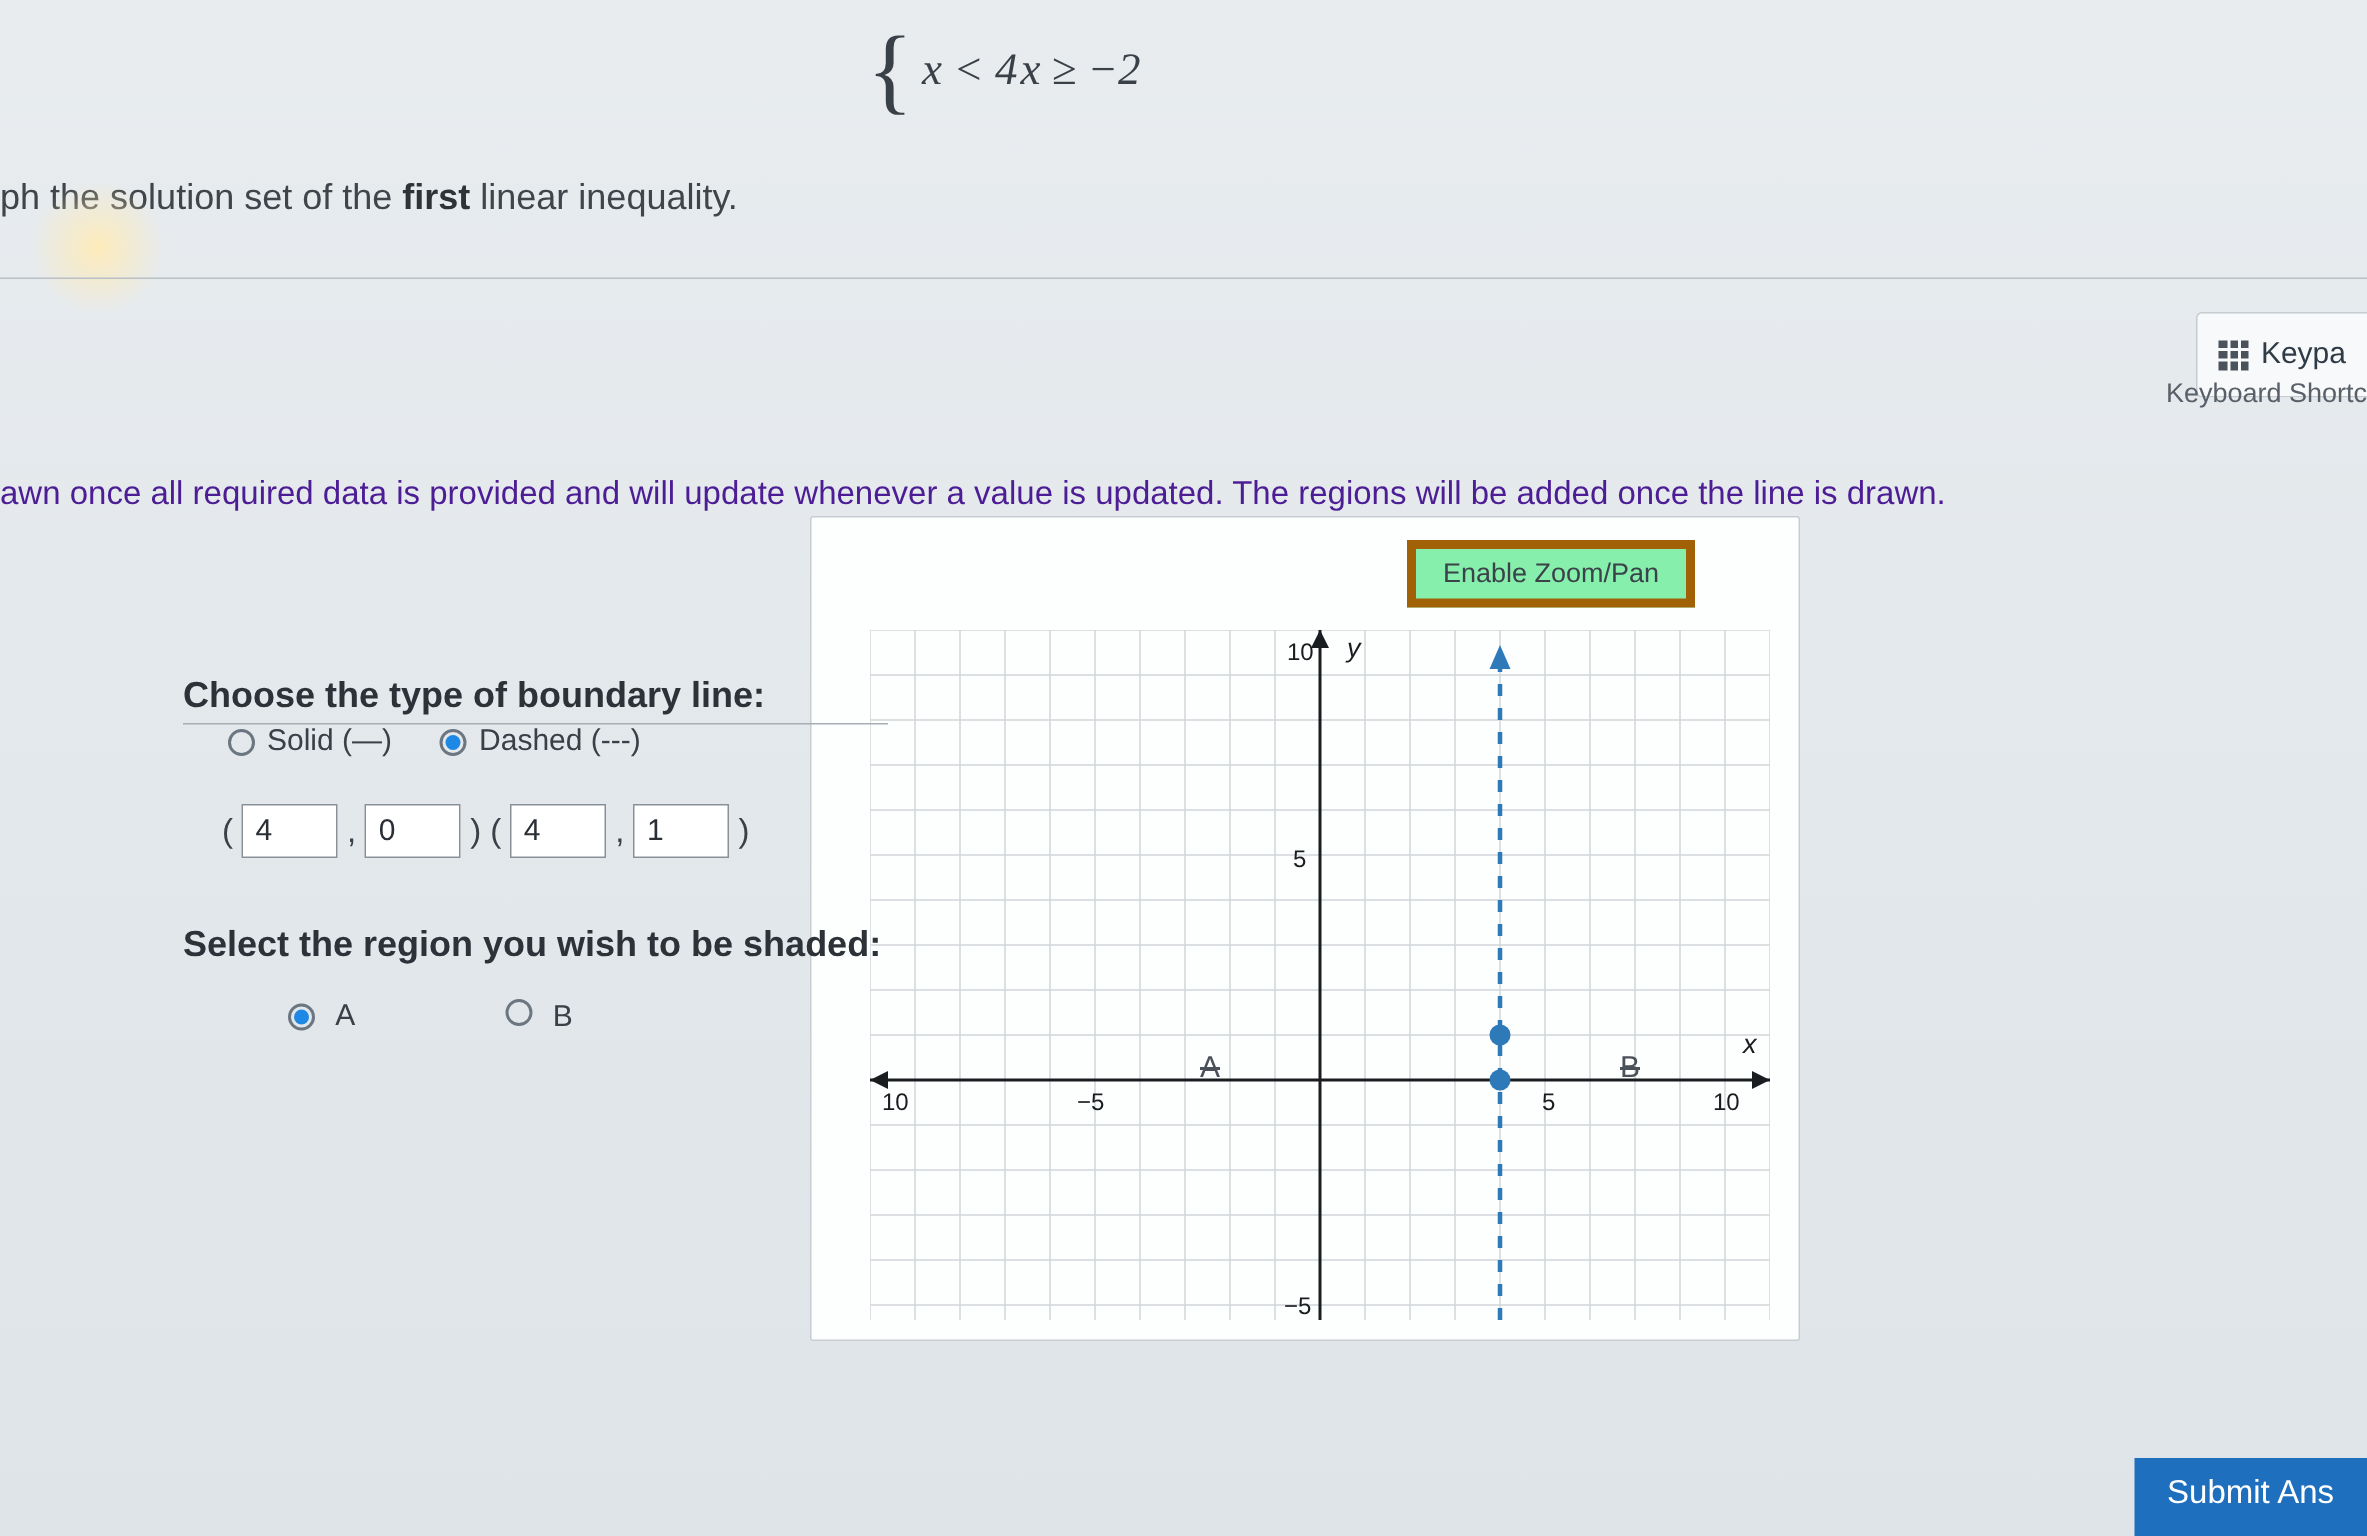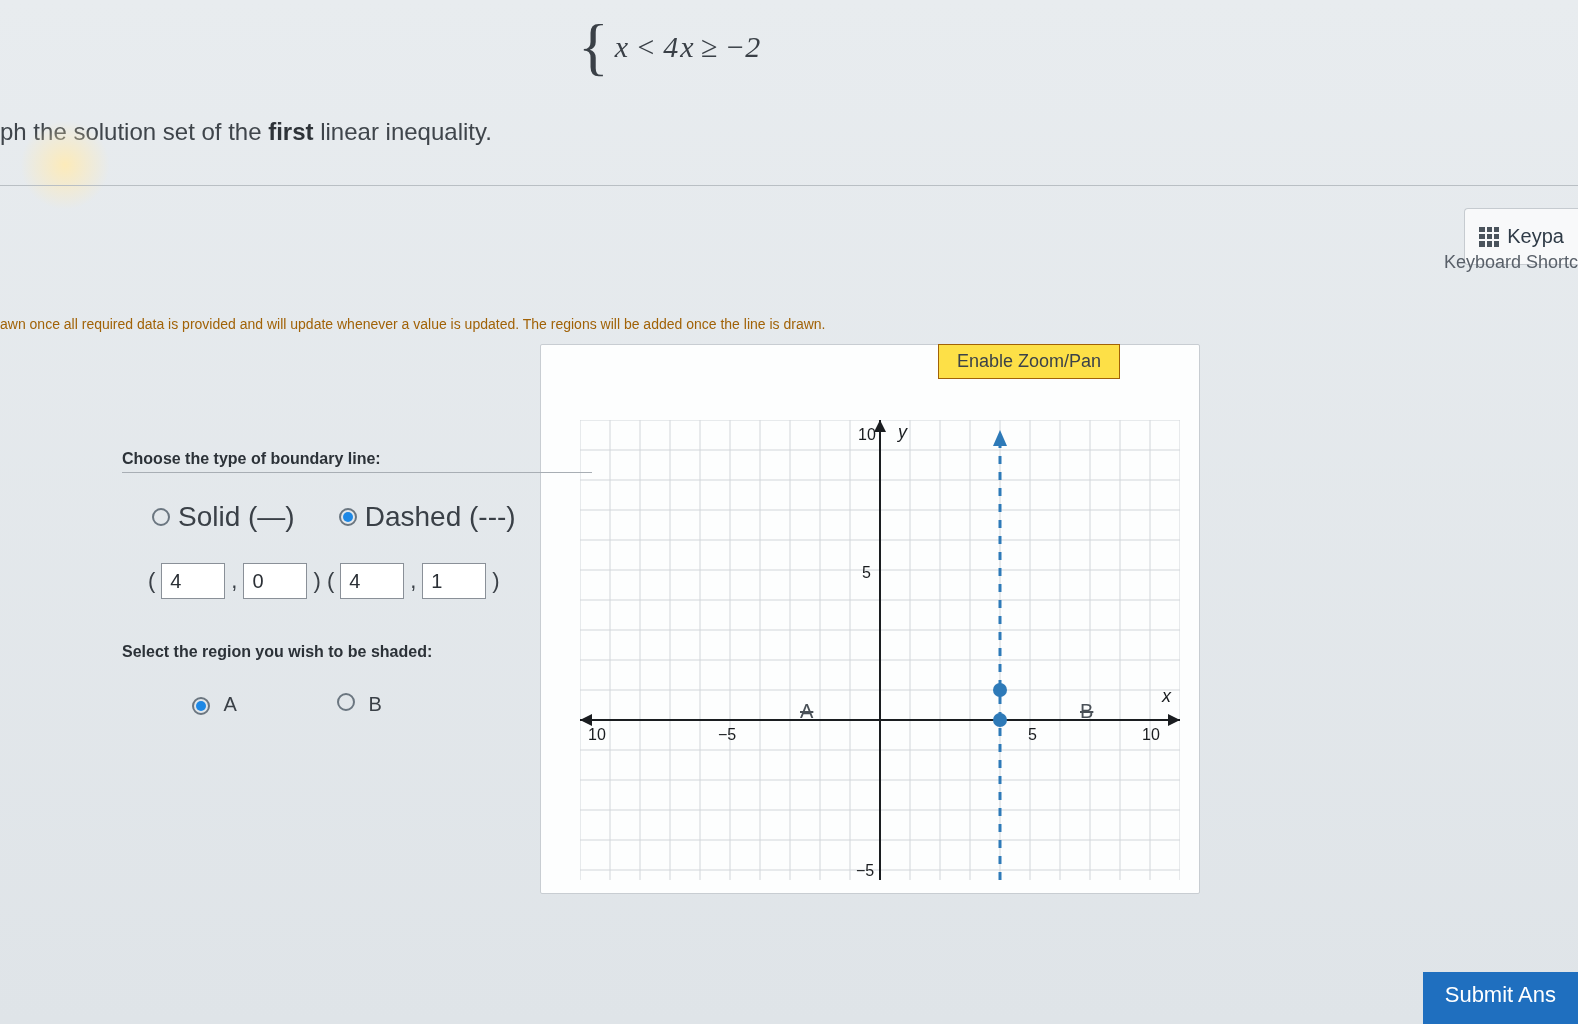--- a/index.html
+++ b/index.html
@@ -71,43 +71,42 @@
     position: absolute;
     top: 252px;
     right: 0;
     font-size: 18px;
     color: #596069;
   }
   .helper {
     position: absolute;
     top: 316px;
     left: 0;
-    font-size: 14px;
-    color: #a16207;
+    font-size: 22px;
+    color: #4c1d95;
     text-align: right;
   }
   .form-area {
     position: absolute;
     top: 450px;
     left: 122px;
     width: 470px;
   }
   .section-heading {
     font-weight: 700;
-    font-size: 16px;
+    font-size: 24px;
     color: #2c3238;
     border-bottom: 1px solid #a8aeb4;
     padding-bottom: 4px;
-    margin-bottom: 28px;
   }
   .radio-row {
     display: flex;
-    gap: 44px;
+    gap: 32px;
     margin-bottom: 20px;
-    font-size: 28px;
+    font-size: 20px;
     color: #3a4047;
     align-items: center;
     margin-left: 30px;
   }
   .radio-row label { display:flex; align-items:center; gap:8px; cursor:pointer; }
   .radio {
     width: 18px; height: 18px; border: 2px solid #6b7680; border-radius: 50%;
     display: inline-flex; align-items:center; justify-content:center;
   }
   .radio.checked::after {
@@ -134,24 +133,24 @@
     top: 344px;
     left: 540px;
     width: 660px;
     height: 550px;
     background: #fdfefe;
     border: 1px solid #c8cdd2;
     border-radius: 2px;
   }
   .zoom-btn {
     position: absolute;
-    top: 344px;
+    top: 360px;
     left: 938px;
-    background:#fde047;
-    border:1px solid #a16207;
+    background:#86efac;
+    border:6px solid #a16207;
     font-size:18px;
     color:#3b4249;
     padding: 6px 18px;
     cursor:pointer;
   }
   .graph-svg {
     position:absolute;
     top: 420px;
     left: 580px;
     width: 600px;

